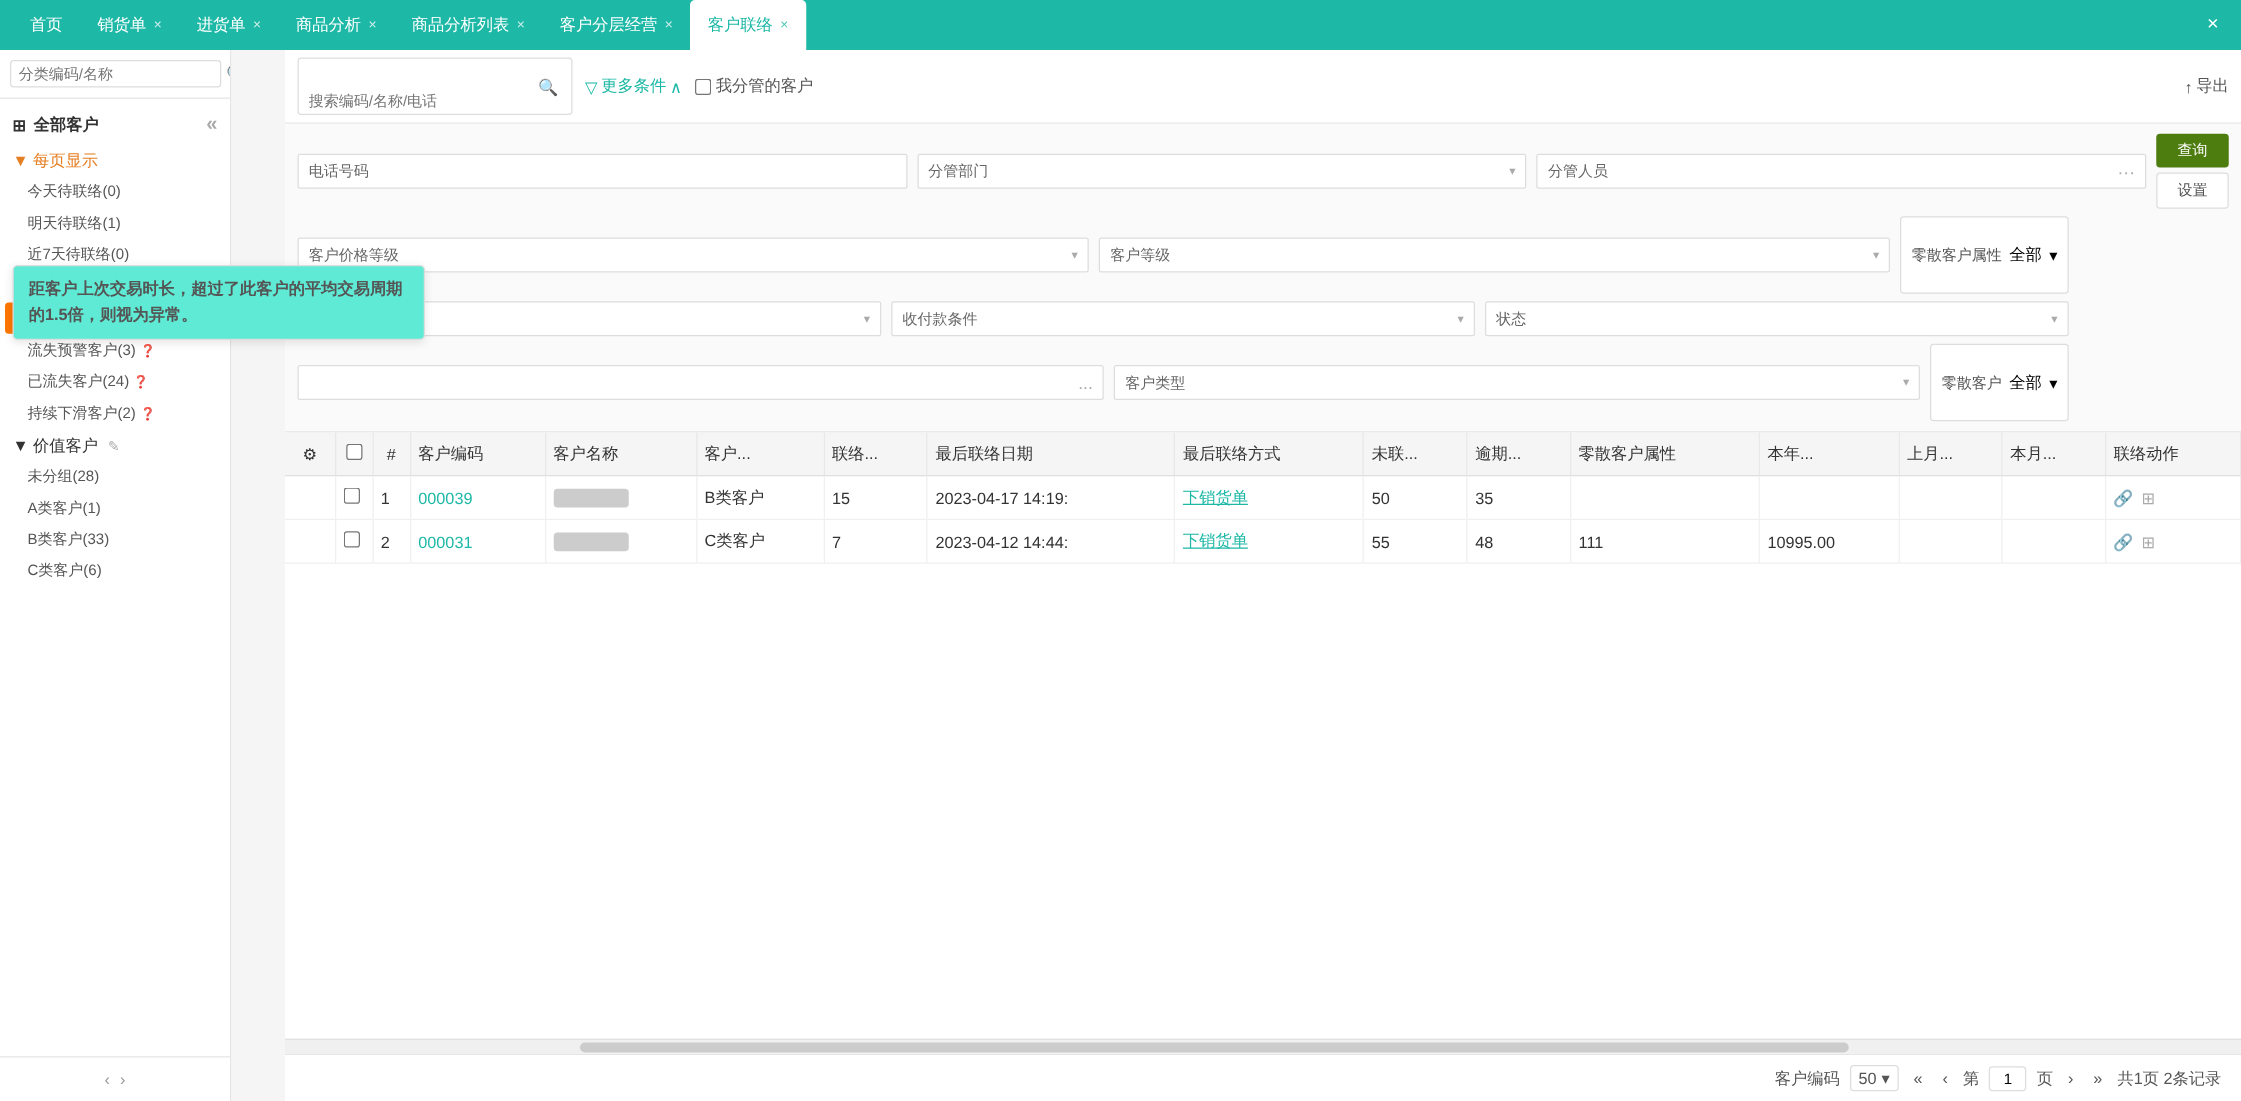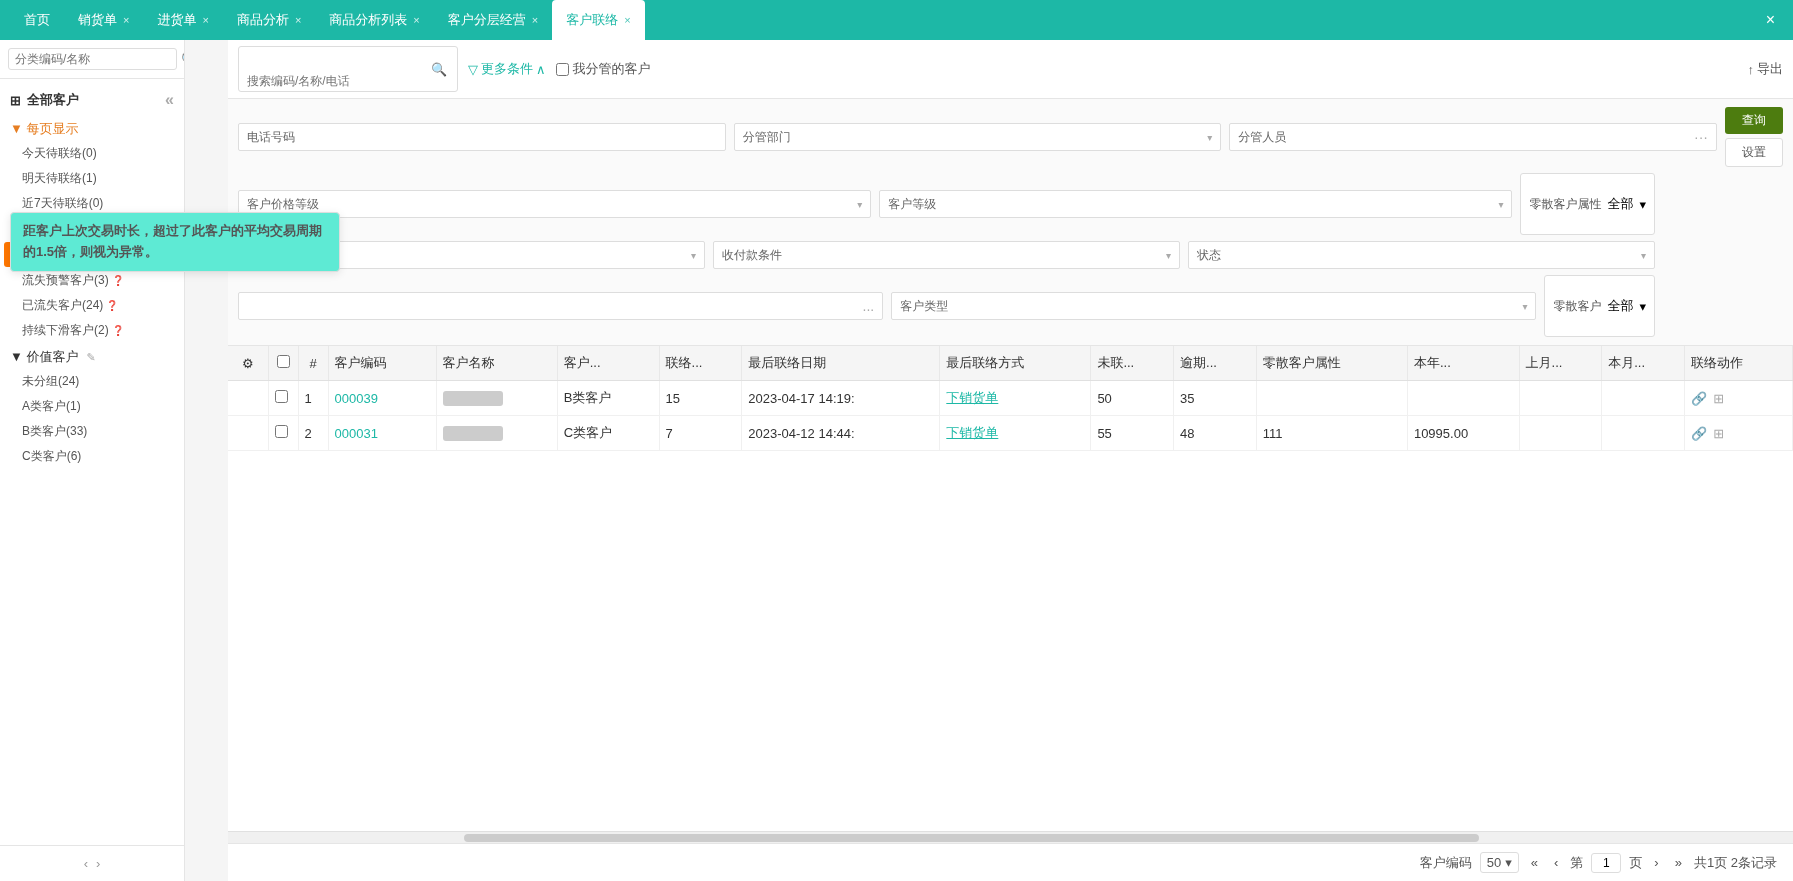--- a/index.html
+++ b/index.html
@@ -231,21 +231,21 @@
         已流失客户(24) <span style="font-size:10px;">❓</span>
       </div>
       <div class="tree-item">
         持续下滑客户(2) <span style="font-size:10px;">❓</span>
       </div>
 
       <div class="tree-sub-section">
         <span>▼ 价值客户</span>
         <span style="margin-left:4px; color:#aaa; font-size:11px;">✎</span>
       </div>
-      <div class="tree-item">未分组(24)</div>
+      <div class="tree-item">未分组(28)</div>
       <div class="tree-item">A类客户(1)</div>
       <div class="tree-item">B类客户(33)</div>
       <div class="tree-item">C类客户(6)</div>
     </div>
     <div class="sidebar-bottom">
       <div class="sidebar-nav-row">
         <span style="cursor:pointer;">‹</span>
         <span style="cursor:pointer;">›</span>
       </div>
     </div>

